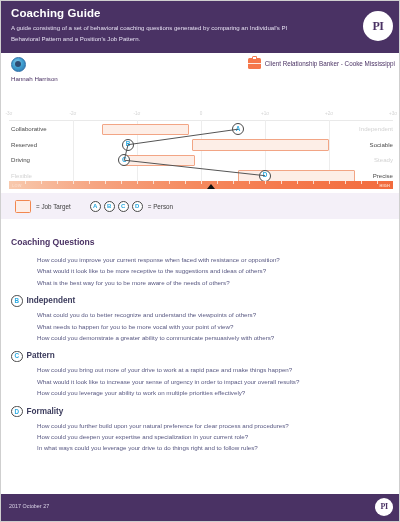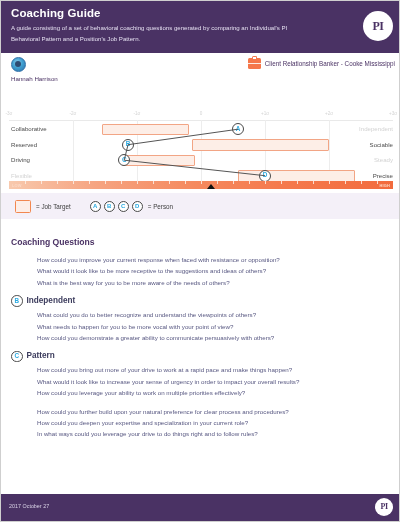--- a/index.html
+++ b/index.html
@@ -300,20 +300,24 @@
           <span class="qbadge">C</span>
           <span class="qname">Pattern</span>
         </div>
         <div class="qitems">
           <div class="qitem">How could you bring out more of your drive to work at a rapid pace and make things happen?</div>
           <div class="qitem">What would it look like to increase your sense of urgency in order to impact your overall results?</div>
           <div class="qitem">How could you leverage your ability to work on multiple priorities effectively?</div>
         </div>
       </div>
       <div class="qgroup">
+        <div class="qhead">
+          <span class="qbadge">D</span>
+          <span class="qname">Formality</span>
+        </div>
         <div class="qitems">
           <div class="qitem">How could you further build upon your natural preference for clear process and procedures?</div>
           <div class="qitem">How could you deepen your expertise and specialization in your current role?</div>
           <div class="qitem">In what ways could you leverage your drive to do things right and to follow rules?</div>
         </div>
       </div>
     </div>
 
   <div class="footer">
     <span class="footer-date">2017 October 27</span>

